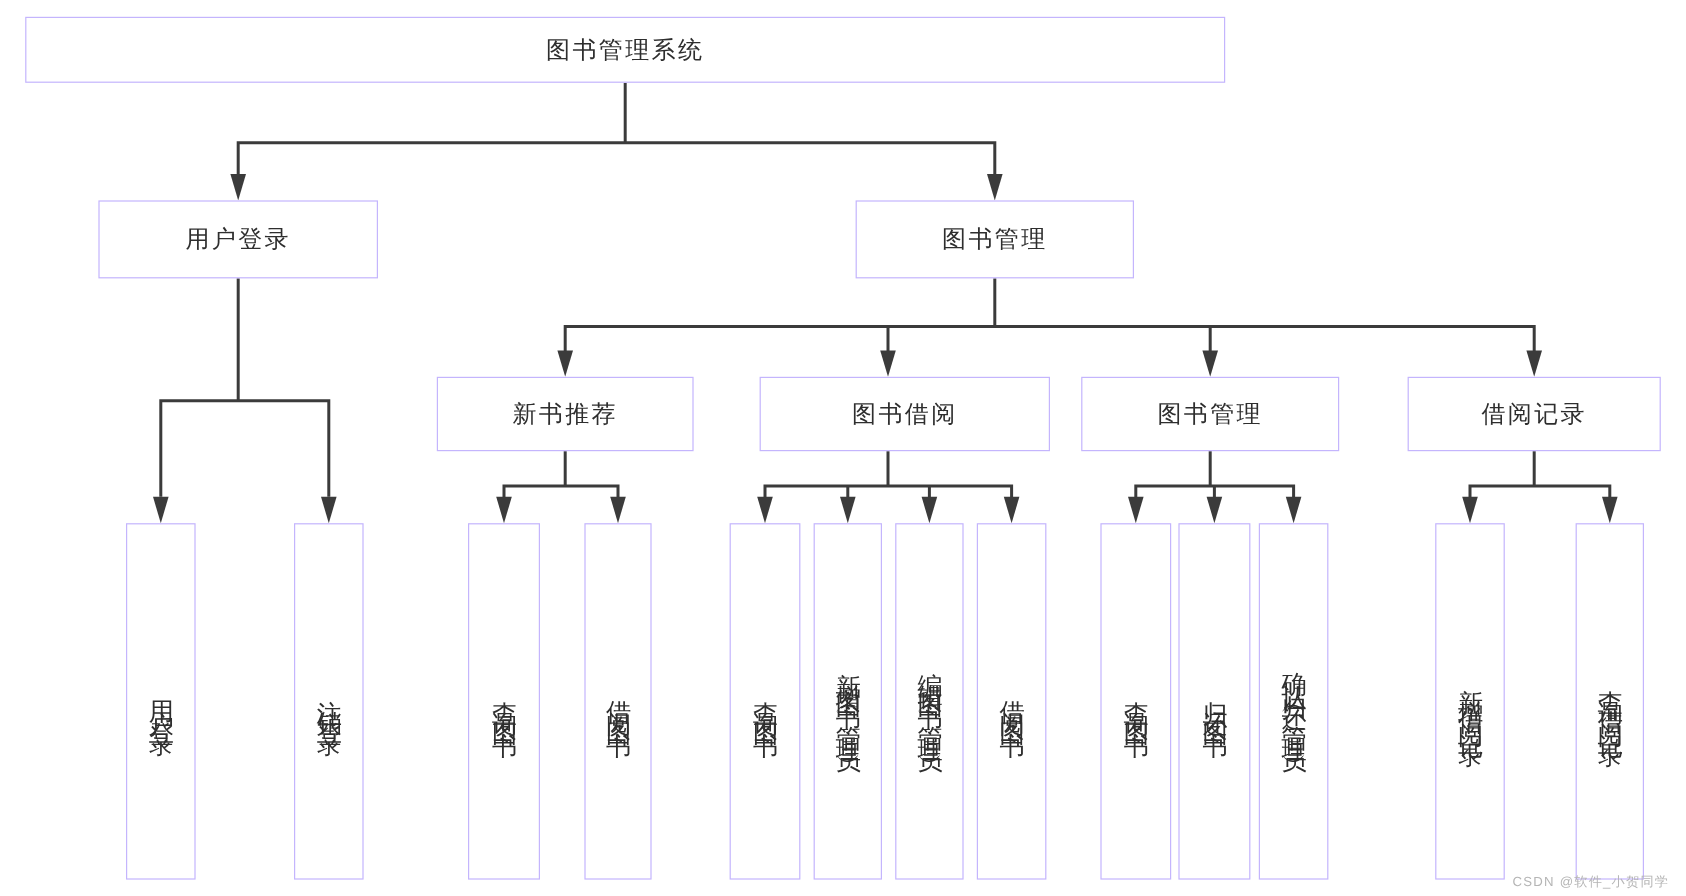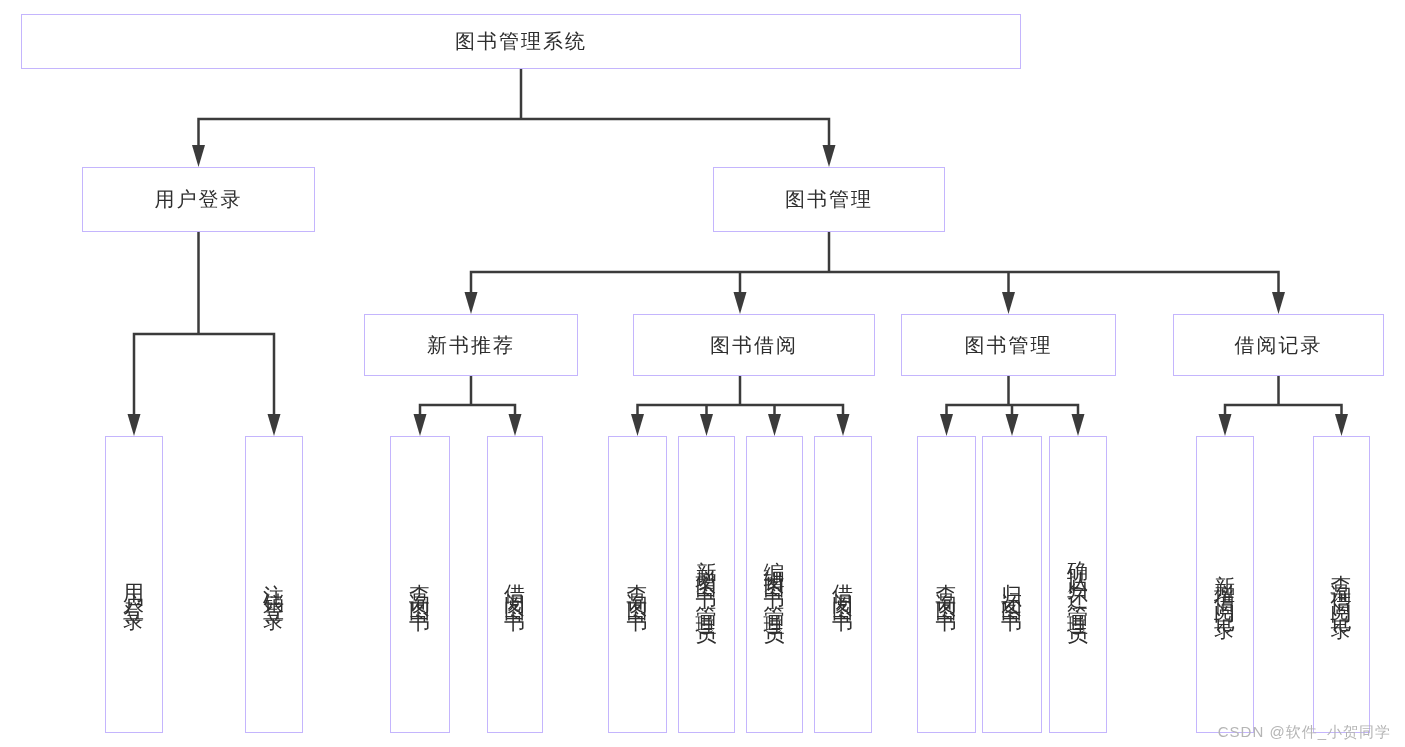--- a/index.html
+++ b/index.html
@@ -13,21 +13,21 @@
     border:1px solid #c4b5fd;color:#2e2e2e;
     display:flex;align-items:center;justify-content:center;text-align:center;
   }
   .node.h span{font-size:20px;letter-spacing:2px;white-space:nowrap;}
   .node.v span{
     writing-mode:vertical-rl;text-orientation:mixed;
     font-size:21px;letter-spacing:9px;line-height:1;
   }
   .watermark{
     position:absolute;z-index:3;right:14px;bottom:5px;
-    font-size:15px;letter-spacing:1px;color:#b5b5b5;white-space:nowrap;
+    font-size:11px;letter-spacing:1px;color:#b5b5b5;white-space:nowrap;
   }
 </style>
 </head>
 <body>
 
 <div class="stage">
 
   <svg class="connectors" width="1405" height="747" viewBox="0 0 1405 747">
     <g stroke="#3b3b3b" stroke-width="2.5" fill="none">
 

